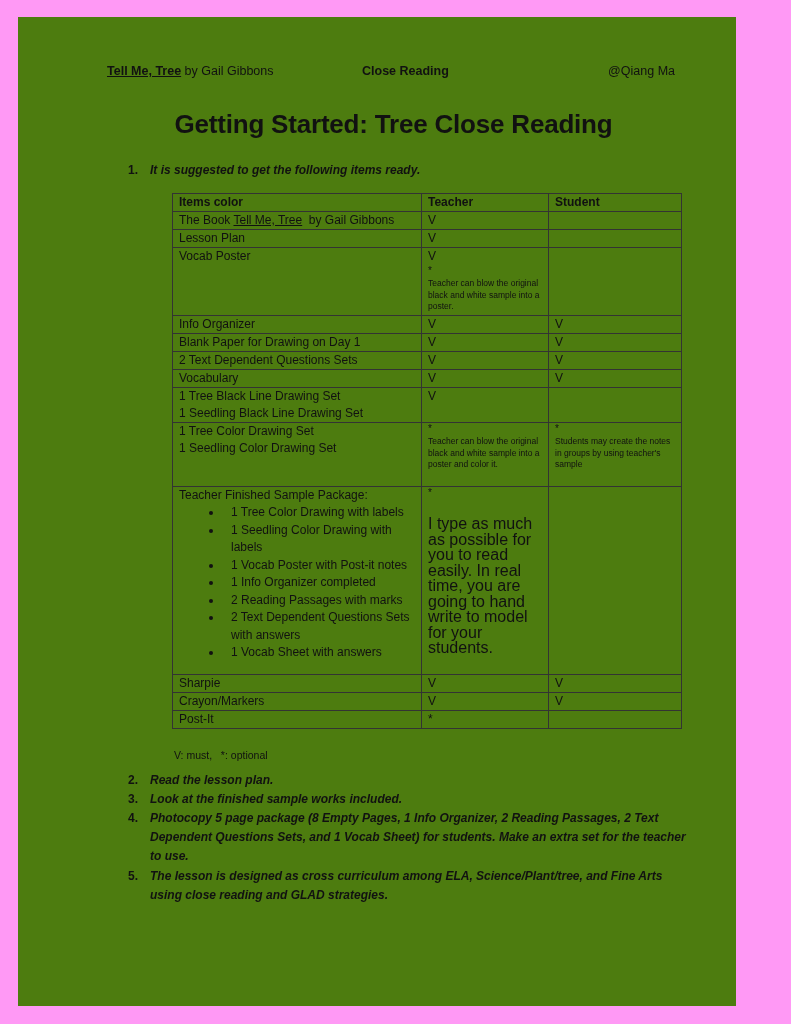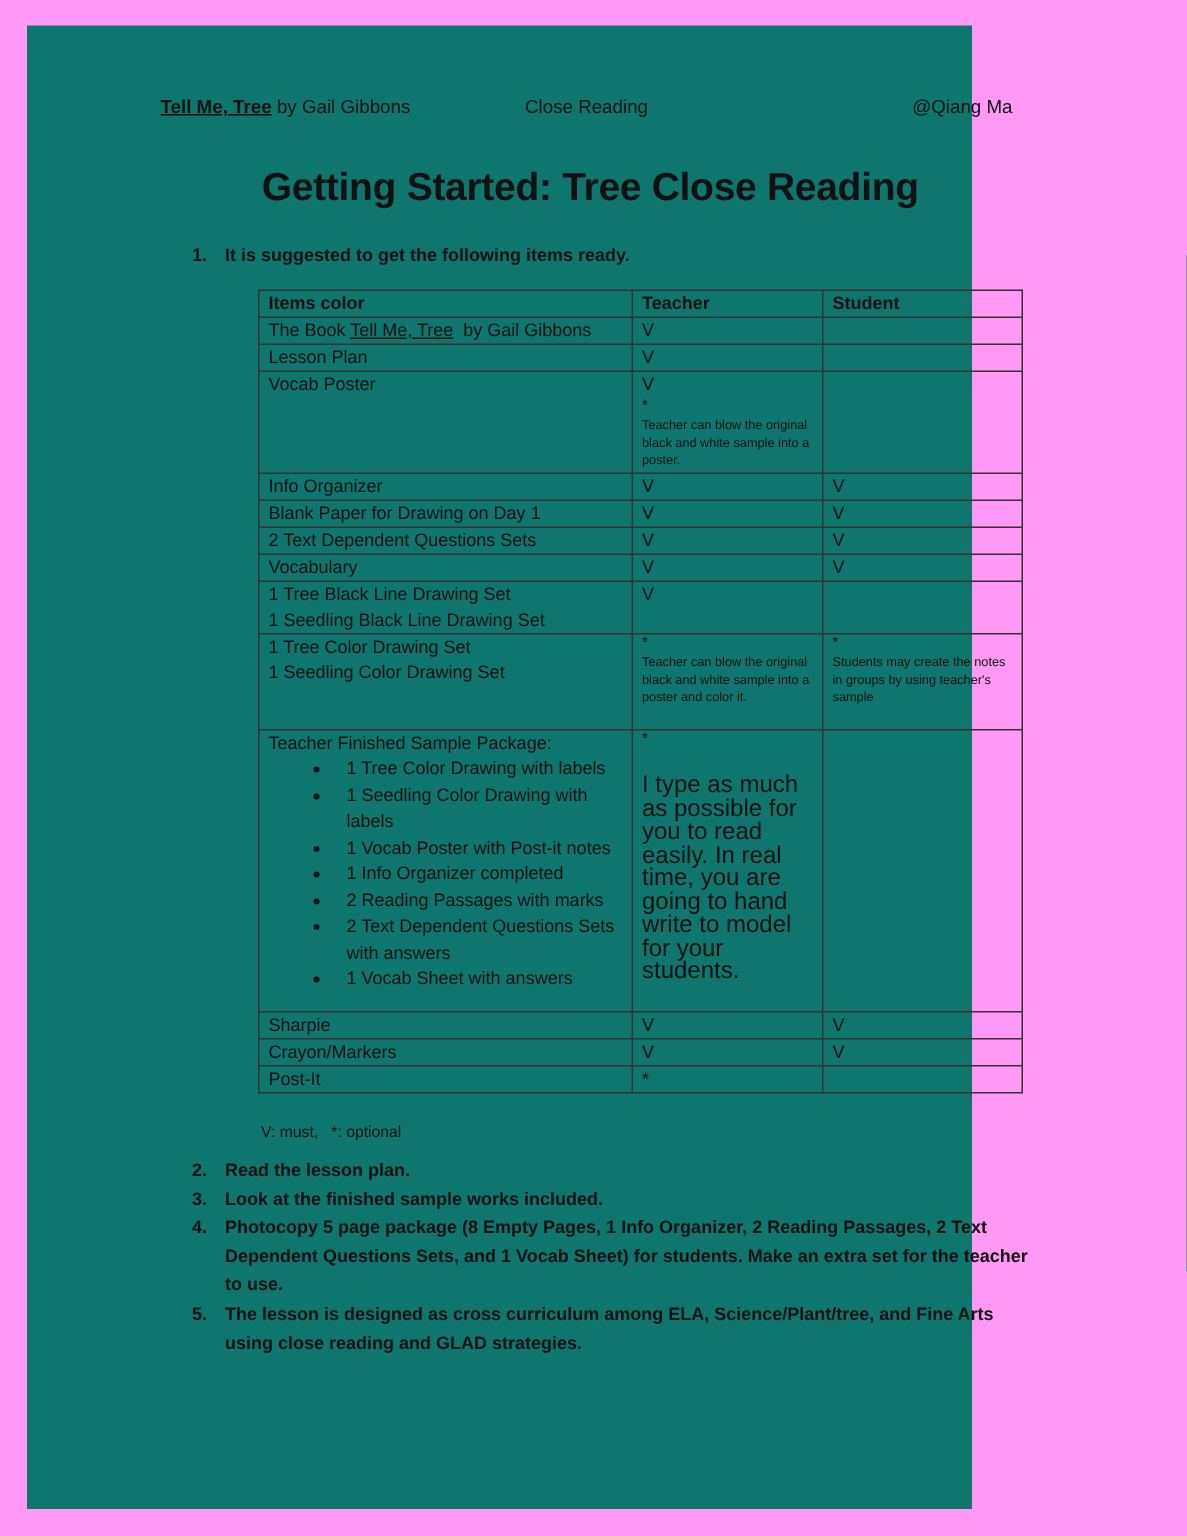--- a/index.html
+++ b/index.html
@@ -7,43 +7,43 @@
     width: 791px; height: 1024px;
     background: #ff99f5;
     position: relative;
     overflow: hidden;
     font-family: "Liberation Sans", sans-serif;
     color: #111;
   }
   .page {
     position: absolute;
     left: 18px; top: 17px;
-    width: 630px; height: 989px;
-    background: #0f766e;
+    width: 718px; height: 989px;
+    background: #4d7c0f;
   }
   .hdr {
     position: absolute; top: 47px; left: 0; width: 751px;
     font-size: 12.5px;
   }
   .hdr span { position: absolute; white-space: nowrap; }
   .hdr .left { left: 89px; }
   .hdr .left b { text-decoration: underline; }
-  .hdr .mid { left: 332px; }
+  .hdr .mid { left: 344px; font-weight: bold; }
   .hdr .right { right: 94px; }
   .title {
     position: absolute; top: 92px; left: 0; width: 751px;
     text-align: center; font-weight: bold; font-size: 26px;
     letter-spacing: -0.2px;
   }
   .step {
     position: absolute; left: 110px; width: 560px;
     font-weight: bold; font-size: 12px; line-height: 19px;
   }
   .step .num { position: absolute; left: 0; }
-  .step .txt { display: block; margin-left: 22px; }
+  .step .txt { display: block; margin-left: 22px; font-style: italic; }
   table.items {
     position: absolute; left: 154px; top: 176px;
     width: 510px;
     border-collapse: collapse;
     font-size: 12px;
     table-layout: fixed;
   }
   table.items td, table.items th {
     border: 1.3px solid #333;
     padding: 0 6px;

